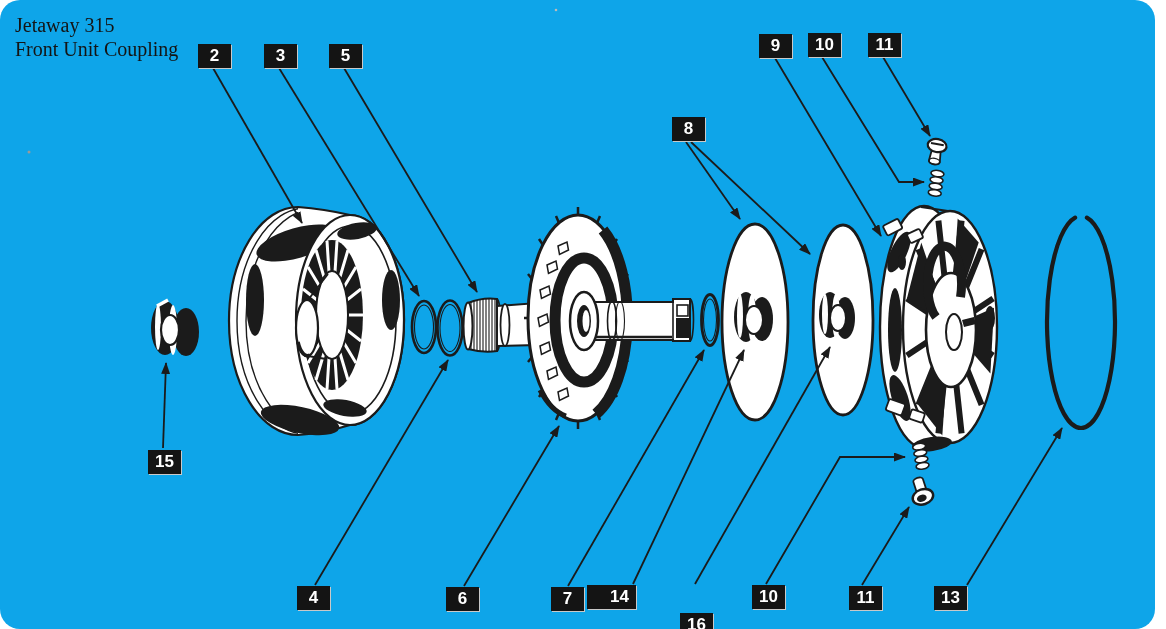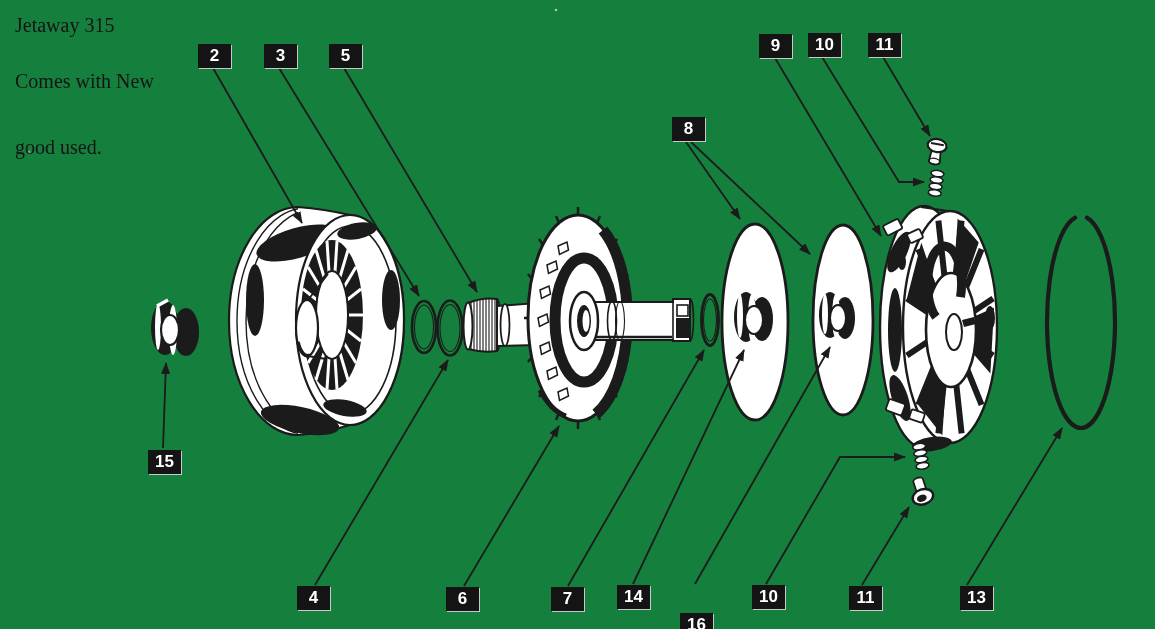--- a/index.html
+++ b/index.html
@@ -1,17 +1,17 @@
 <!DOCTYPE html>
 <html><head>
 <meta charset="utf-8">
 <style>
   html,body{margin:0;padding:0;background:#fff;}
-  .canvas{position:relative;width:1155px;height:629px;background:#15803d;overflow:hidden;
-          font-family:"Liberation Sans",sans-serif;}
+  .canvas{position:relative;width:1155px;height:629px;background:#0ea5e9;overflow:hidden;
+          font-family:"Liberation Sans",sans-serif;border-radius:20px;}
   .art{position:absolute;left:0;top:0;}
   .note{position:absolute;left:15px;top:13px;font-family:"Liberation Serif",serif;
         font-size:20px;line-height:24px;color:#141414;white-space:nowrap;}
   .note .gap1{height:32px;}
   .note .gap2{height:42px;}
   .callout{position:absolute;width:33px;height:24px;background:#141414;color:#ffffff;
            font-family:"Liberation Sans",sans-serif;font-weight:bold;font-size:17px;
            line-height:24px;text-align:center;box-shadow:1px 1px 0 #c9c9c9;}
   
   .st{stroke:#1b1b1b;fill:none;}
@@ -211,35 +211,34 @@
       <line x1="633" y1="584" x2="744" y2="350" marker-end="url(#ah)"></line>
       <line x1="695" y1="584" x2="830" y2="347" marker-end="url(#ah)"></line>
       <polyline points="766,584 840,457 905,457" marker-end="url(#ah)"></polyline>
       <line x1="862" y1="585" x2="909" y2="507" marker-end="url(#ah)"></line>
       <line x1="967" y1="585" x2="1062" y2="428" marker-end="url(#ah)"></line>
     </g>
   </svg>
 
   <div class="note">
     <div>Jetaway 315</div>
+    <div>Front Unit Coupling</div>
     <div class="gap1"></div>
-    <div>Comes with New</div>
     <div class="gap2"></div>
-    <div>good used.</div>
   </div>
 
   <div class="callout" style="left:198px;top:44px;">2</div>
   <div class="callout" style="left:264px;top:44px;">3</div>
   <div class="callout" style="left:329px;top:44px;">5</div>
   <div class="callout" style="left:759px;top:34px;">9</div>
   <div class="callout" style="left:808px;top:33px;">10</div>
   <div class="callout" style="left:868px;top:33px;">11</div>
   <div class="callout" style="left:672px;top:117px;">8</div>
   <div class="callout" style="left:148px;top:450px;">15</div>
   <div class="callout" style="left:297px;top:586px;">4</div>
   <div class="callout" style="left:446px;top:587px;">6</div>
   <div class="callout" style="left:551px;top:587px;">7</div>
-  <div class="callout" style="left:617px;top:585px;">14</div>
+  <div class="callout" style="left:587px;top:585px;padding-left:16px;">14</div>
   <div class="callout" style="left:680px;top:585px;margin-top:28px;">16</div>
   <div class="callout" style="left:752px;top:585px;">10</div>
   <div class="callout" style="left:849px;top:586px;">11</div>
-  <div class="callout" style="left:960px;top:586px;">13</div>
+  <div class="callout" style="left:934px;top:586px;">13</div>
 </div>
 
 </body></html>

